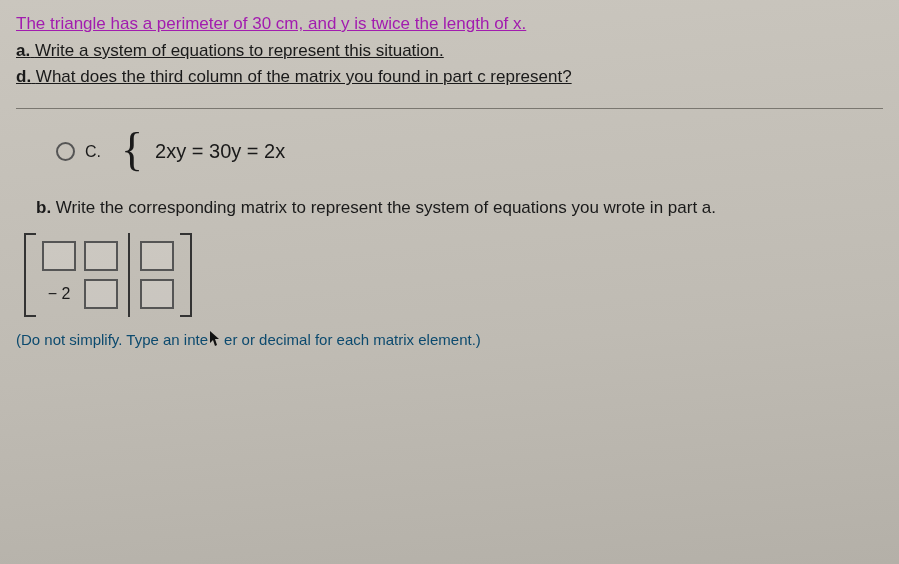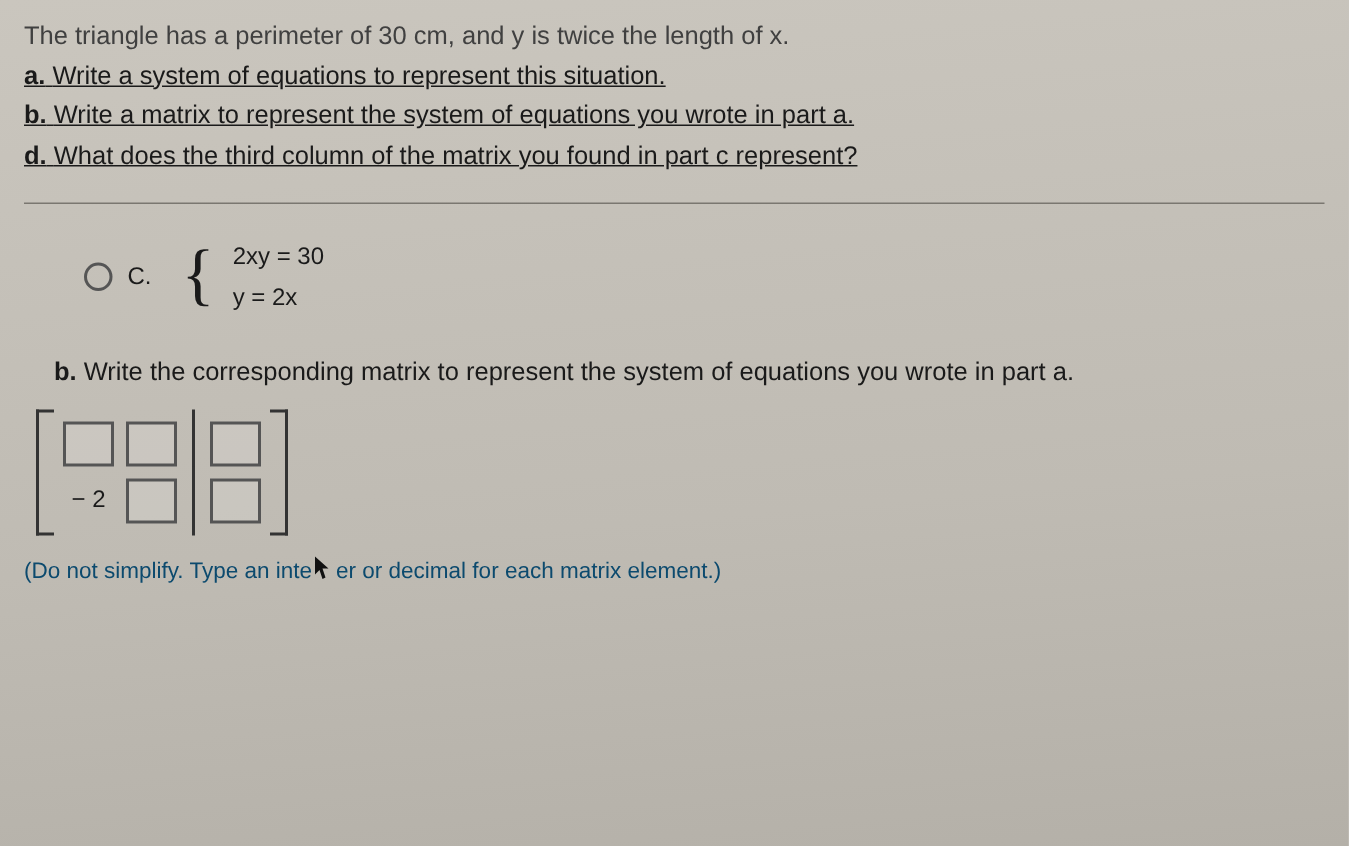--- a/index.html
+++ b/index.html
@@ -8,21 +8,21 @@
     font-family: Arial, Helvetica, sans-serif;
     background: #c8c4bd;
     color: #1a1a1a;
     width: 899px;
     height: 564px;
     box-sizing: border-box;
     font-size: 17px;
     line-height: 1.45;
     background-image: linear-gradient(175deg, #cac6be 0%, #bfbbb3 60%, #b4b0a8 100%);
   }
-  .intro { color:#404040; }
+  .intro { color:#a21caf;text-decoration:underline; }
   .parts { margin-bottom: 14px; }
   .parts .row { margin: 2px 0; text-decoration: underline; }
   .parts .label { font-weight: bold; }
   hr.sep {
     border: none;
     border-top: 1px solid #7a7770;
     margin: 18px 0 22px 0;
   }
   .option {
     display: flex;
@@ -41,21 +41,21 @@
   .opt-label { font-size: 16px; margin-right: 10px; }
   .brace {
     font-size: 46px;
     line-height: 0.9;
     font-family: "Times New Roman", serif;
     font-weight: 300;
     margin-right: 2px;
     position: relative;
     top: -2px;
   }
-  .sys { display: flex; flex-direction: column; font-size: 16px; }
+  .sys { display: flex; flex-direction: row; font-size: 20px; }
   .sys div { margin: 2px 0; }
   .section-b { margin-top: 6px; }
   .section-b .prompt { margin-bottom: 12px; margin-left: 20px; }
   .matrix {
     display: flex;
     align-items: stretch;
     margin-left: 8px;
     margin-bottom: 10px;
   }
   .bracket {
@@ -101,24 +101,20 @@
 <body>
 
 <div class="intro">The triangle has a perimeter of 30 cm, and y is twice the length of x.</div>
 
 <div class="parts">
   <div class="row">
     <span class="label">a.</span>
     <span>Write a system of equations to represent this situation.</span>
   </div>
   <div class="row">
-    <span class="label">b.</span>
-    <span>Write a matrix to represent the system of equations you wrote in part a.</span>
-  </div>
-  <div class="row">
     <span class="label">d.</span>
     <span>What does the third column of the matrix you found in part c represent?</span>
   </div>
 </div>
 
 <hr class="sep">
 
 <div class="option">
   <span class="radio"></span>
   <span class="opt-label">C.</span>

